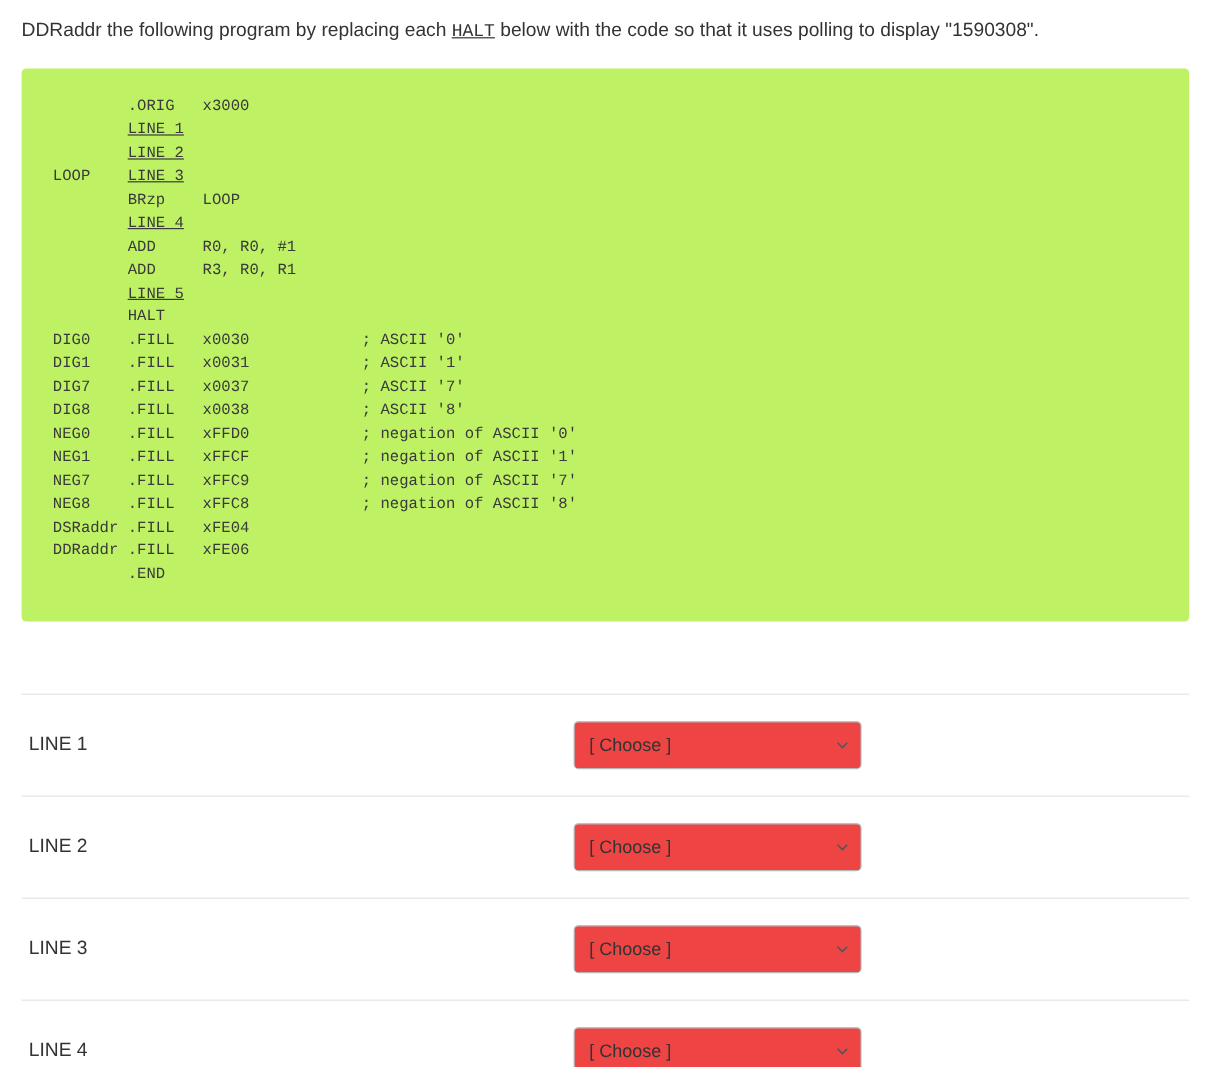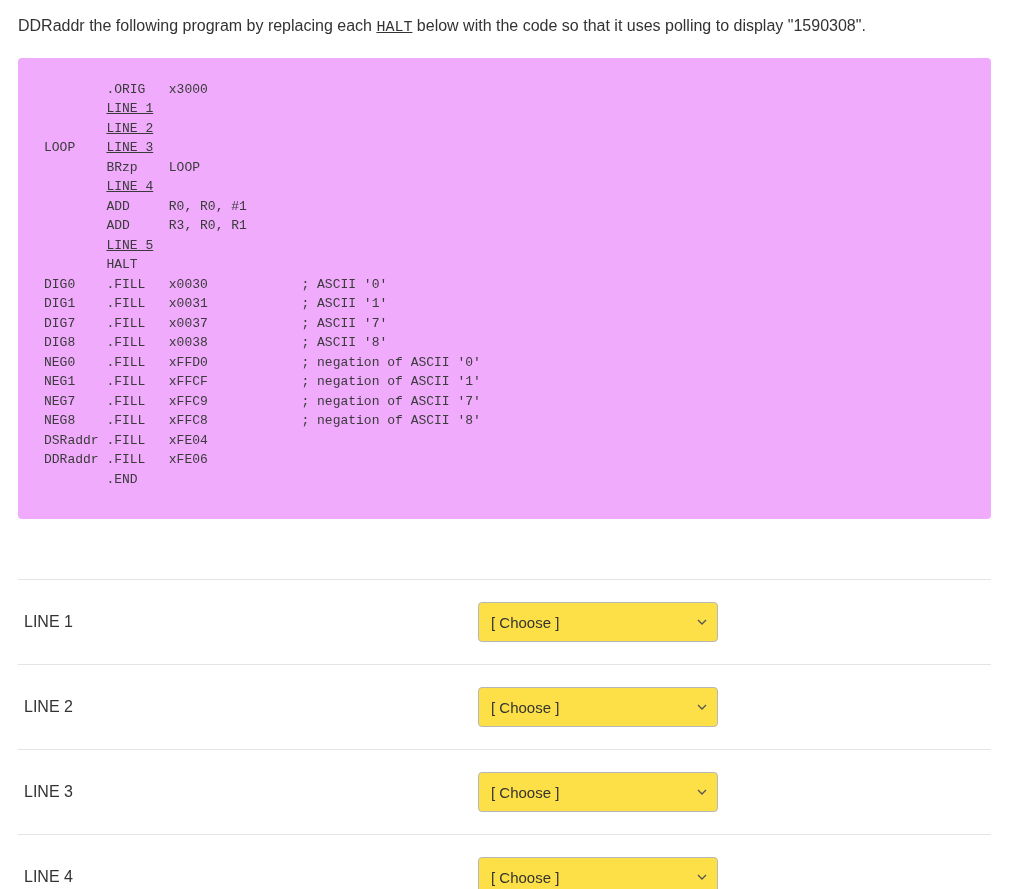--- a/index.html
+++ b/index.html
@@ -19,21 +19,21 @@
       color: #333;
       margin-bottom: 18px;
       line-height: 1.5;
     }
     .question-text .code-inline {
       font-family: "Courier New", Courier, monospace;
       text-decoration: underline;
       font-size: 15px;
     }
     .code-block {
-      background: #f0abfc;
+      background: #bef264;
       border-radius: 4px;
       padding: 22px 26px 30px 26px;
       font-family: "Courier New", Courier, monospace;
       font-size: 13px;
       line-height: 1.5;
       color: #3a3a3a;
       margin-bottom: 60px;
       white-space: pre;
       overflow-x: auto;
     }
@@ -56,21 +56,21 @@
       padding-left: 6px;
     }
     .answer-select-wrap {
       flex: 0 0 auto;
     }
     .answer-select {
       width: 240px;
       height: 40px;
       border: 1px solid #b7b7b7;
       border-radius: 4px;
-      background: #fde047;
+      background: #ef4444;
       font-size: 15px;
       color: #333;
       padding: 0 30px 0 12px;
       appearance: none;
       -webkit-appearance: none;
       cursor: pointer;
       position: relative;
     }
     .select-container {
       position: relative;

